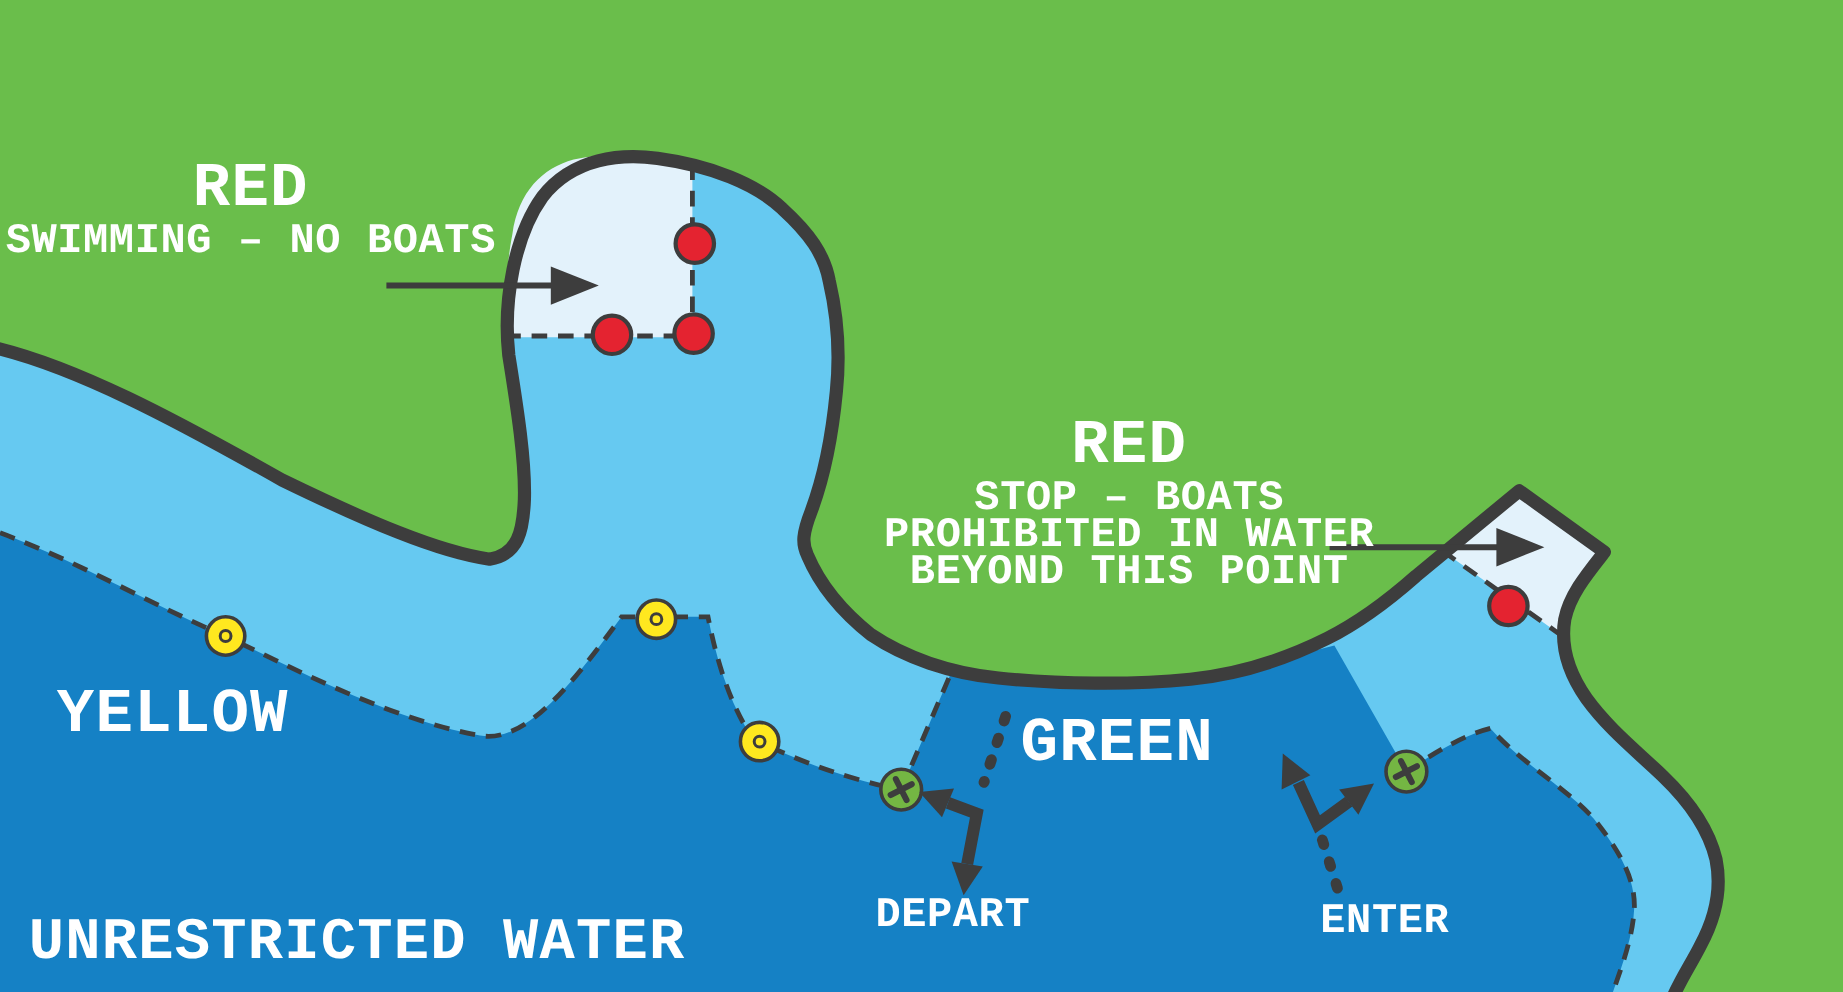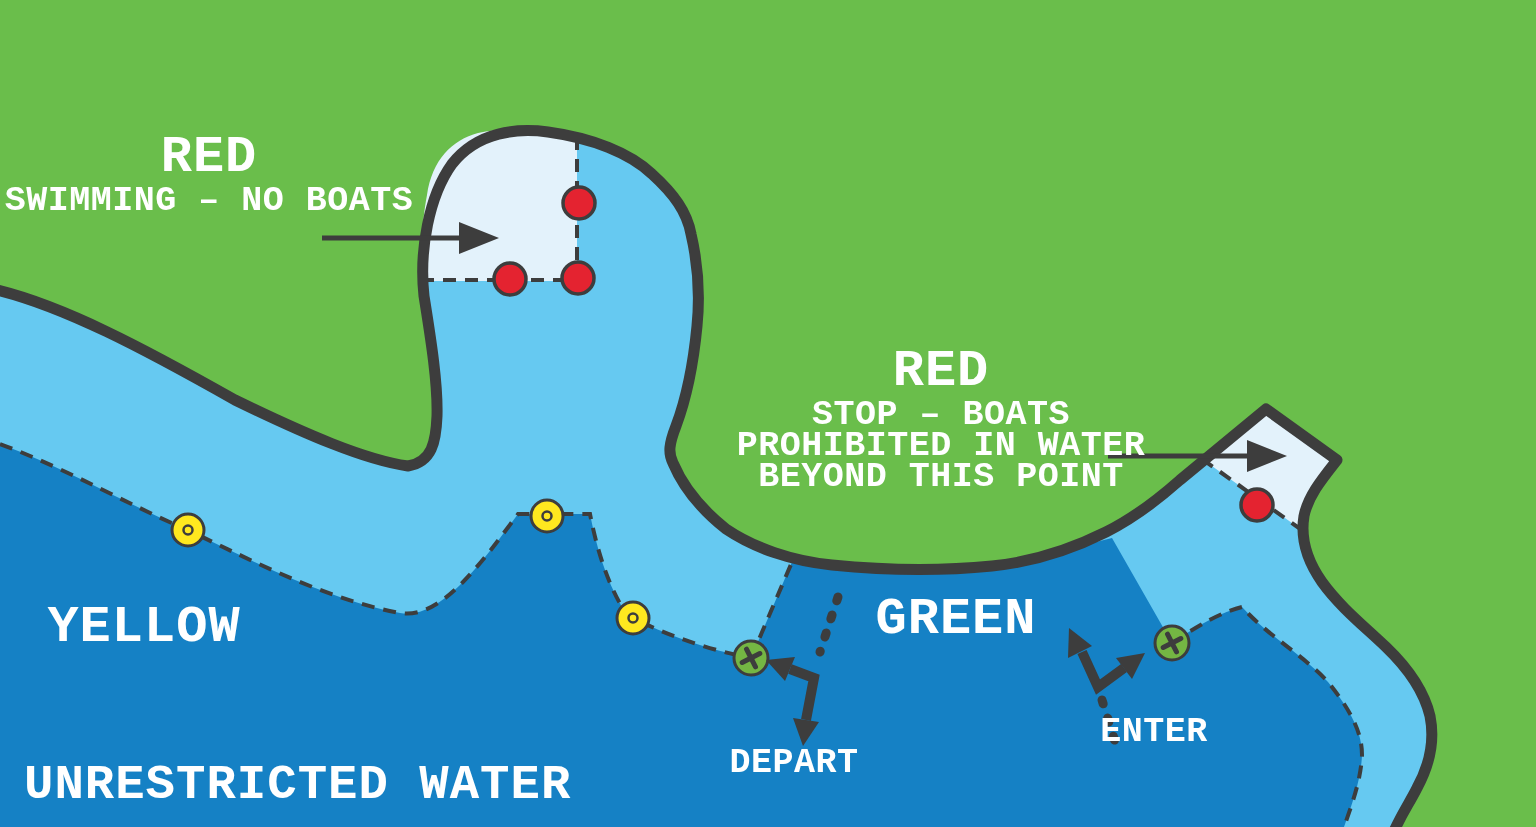--- a/index.html
+++ b/index.html
@@ -211,29 +211,29 @@
   </div>
 
   <div class="label" style="left:941px;top:348px;">
     <div class="t-big">RED</div>
     <div class="gap"></div>
     <div class="t-sub">STOP – BOATS</div>
     <div class="t-sub">PROHIBITED IN WATER</div>
     <div class="t-sub">BEYOND THIS POINT</div>
   </div>
 
-  <div class="label" style="left:144px;top:604px;">
+  <div class="label" style="left:144px;top:572px;">
     <div class="t-big">YELLOW</div>
     <div class="gap"></div>
   </div>
 
-  <div class="label" style="left:956px;top:596px;">
+  <div class="label" style="left:931px;top:596px;">
     <div class="t-big">GREEN</div>
     <div class="gap"></div>
   </div>
 
   <div class="label-unrestricted">UNRESTRICTED WATER</div>
 
   <div class="label t-sub" style="left:794px;top:748px;">DEPART</div>
 
-  <div class="label t-sub" style="left:1154px;top:717px;">ENTER</div>
+  <div class="label t-sub" style="left:1154px;top:753px;">ENTER</div>
 
 </div>
 
 </body></html>

